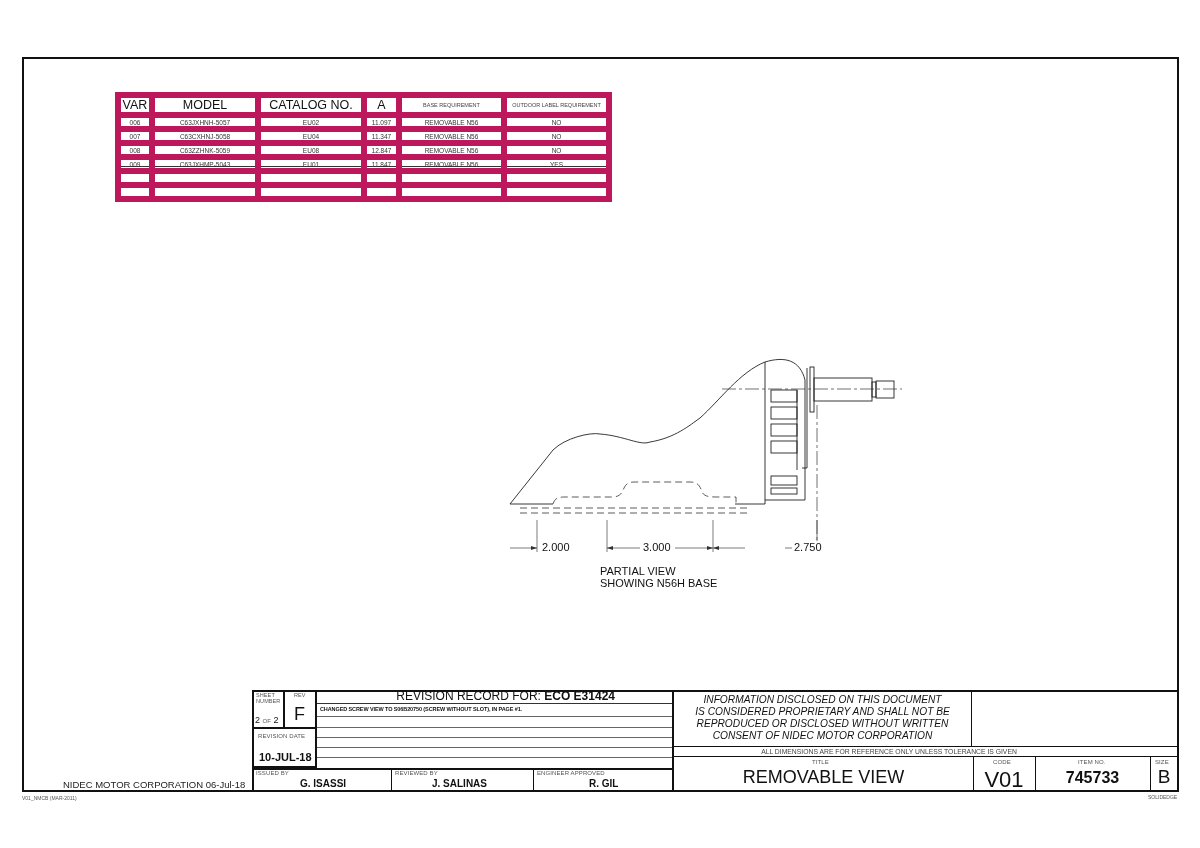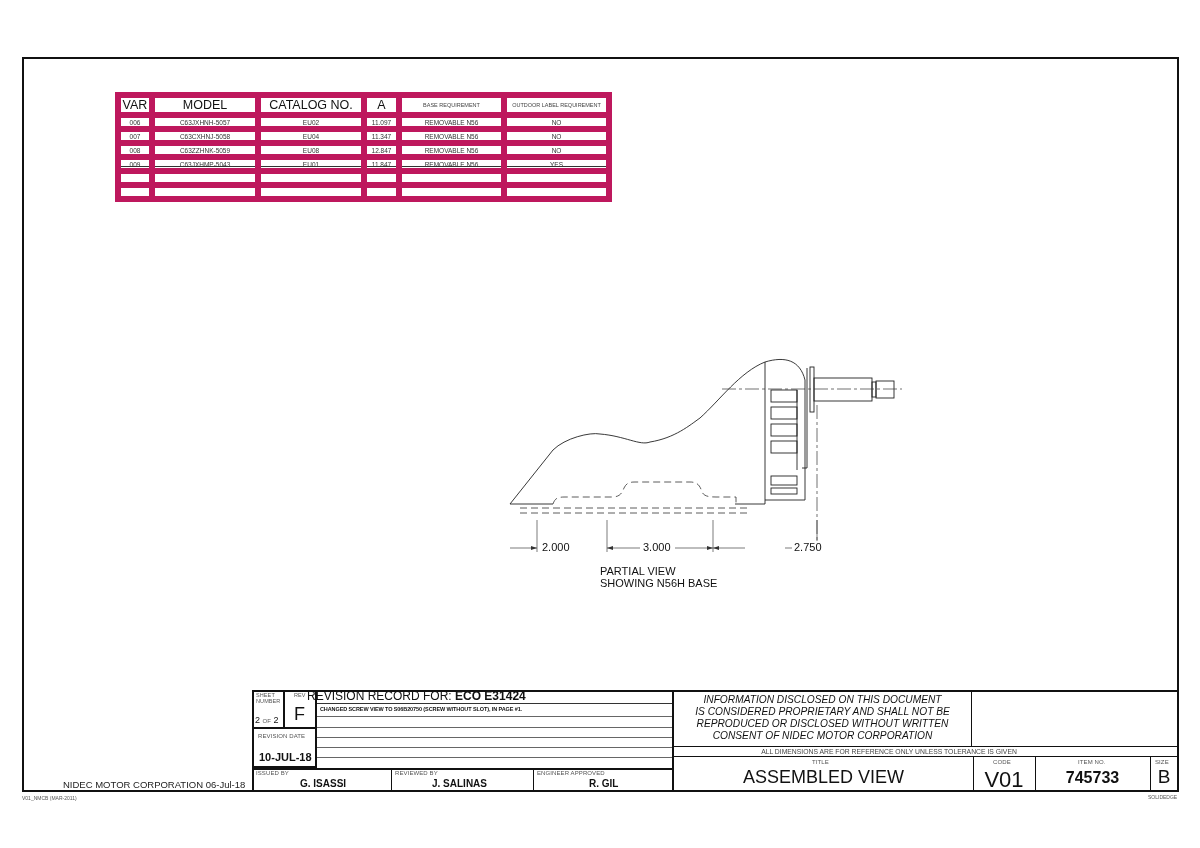--- a/index.html
+++ b/index.html
@@ -187,21 +187,21 @@
 </div>
 <div class="cell" style="left:285px; top:690px; width:32px; height:39px; border-right-width:2px; border-bottom-width:2px;">
   <div class="lbl" style="left:9px; top:2px; font-size:5.5px;">REV</div>
   <div style="position:absolute; left:9px; top:14px; font-size:18px;">F</div>
 </div>
 <div class="cell" style="left:252px; top:729px; width:65px; height:39px; border-right-width:2px; border-bottom-width:2px;">
   <div class="lbl" style="left:6px; top:4px; font-size:6px;">REVISION DATE</div>
   <div class="val-bold" style="left:7px; top:22px; font-size:11px;">10-JUL-18</div>
 </div>
 
-<div style="position:absolute; left:307px; top:690px; width:315px; height:13px; text-align:left; font-size:12px; line-height:13px;">
+<div style="position:absolute; left:300px; top:690px; width:315px; height:13px; text-align:right; font-size:12px; line-height:13px;">
   <span>REVISION RECORD FOR:</span>
   <b>ECO E31424</b>
 </div>
 <div class="hline" style="left:317px; top:703px; width:355px; background:#333;"></div>
 <div style="position:absolute; left:320px; top:706px; font-size:5.5px; font-weight:bold; letter-spacing:-0.1px;">CHANGED SCREW VIEW TO S06B20750 (SCREW WITHOUT SLOT), IN PAGE #1.</div>
 <div class="hline" style="left:317px; top:716px; width:355px;"></div>
 <div class="hline" style="left:317px; top:727px; width:355px;"></div>
 <div class="hline" style="left:317px; top:737px; width:355px;"></div>
 <div class="hline" style="left:317px; top:747px; width:355px;"></div>
 <div class="hline" style="left:317px; top:757px; width:355px;"></div>
@@ -225,21 +225,21 @@
   <div>CONSENT OF NIDEC MOTOR CORPORATION</div>
 </div>
 <div class="cell" style="left:971px; top:690px; width:2px; height:56px; border-left-width:1.5px;"></div>
 <div style="position:absolute; left:973px; top:697px; width:205px; text-align:center; font-size:18px; font-weight:bold; line-height:21px;">
 </div>
 
 <div class="cell" style="left:674px; top:746px; width:505px; height:11px; border-top-width:1.5px; border-bottom-width:1.5px;"></div>
 <div style="position:absolute; left:674px; top:747px; width:430px; text-align:center; font-size:6.8px; color:#444; line-height:9px;">ALL DIMENSIONS ARE FOR REFERENCE ONLY UNLESS TOLERANCE IS GIVEN</div>
 
 <div class="lbl" style="left:812px; top:759px;">TITLE</div>
-<div style="position:absolute; left:674px; top:767px; width:299px; text-align:center; font-size:18px;">ASSEMBLED VIEW</div>
+<div style="position:absolute; left:674px; top:767px; width:299px; text-align:center; font-size:18px;">REMOVABLE VIEW</div>
 <div class="cell" style="left:973px; top:757px; width:1px; height:35px; border-left-width:1.5px;"></div>
 <div class="lbl" style="left:993px; top:759px;">CODE</div>
 <div style="position:absolute; left:973px; top:767px; width:62px; text-align:center; font-size:22px;">V01</div>
 <div class="cell" style="left:1035px; top:757px; width:1px; height:35px; border-left-width:1.5px;"></div>
 <div class="lbl" style="left:1078px; top:759px;">ITEM NO.</div>
 <div style="position:absolute; left:1035px; top:769px; width:115px; text-align:center; font-size:16px; font-weight:bold;">745733</div>
 <div class="cell" style="left:1150px; top:757px; width:1px; height:35px; border-left-width:1.5px;"></div>
 <div class="lbl" style="left:1155px; top:759px;">SIZE</div>
 <div style="position:absolute; left:1150px; top:766px; width:28px; text-align:center; font-size:19px;">B</div>
 

